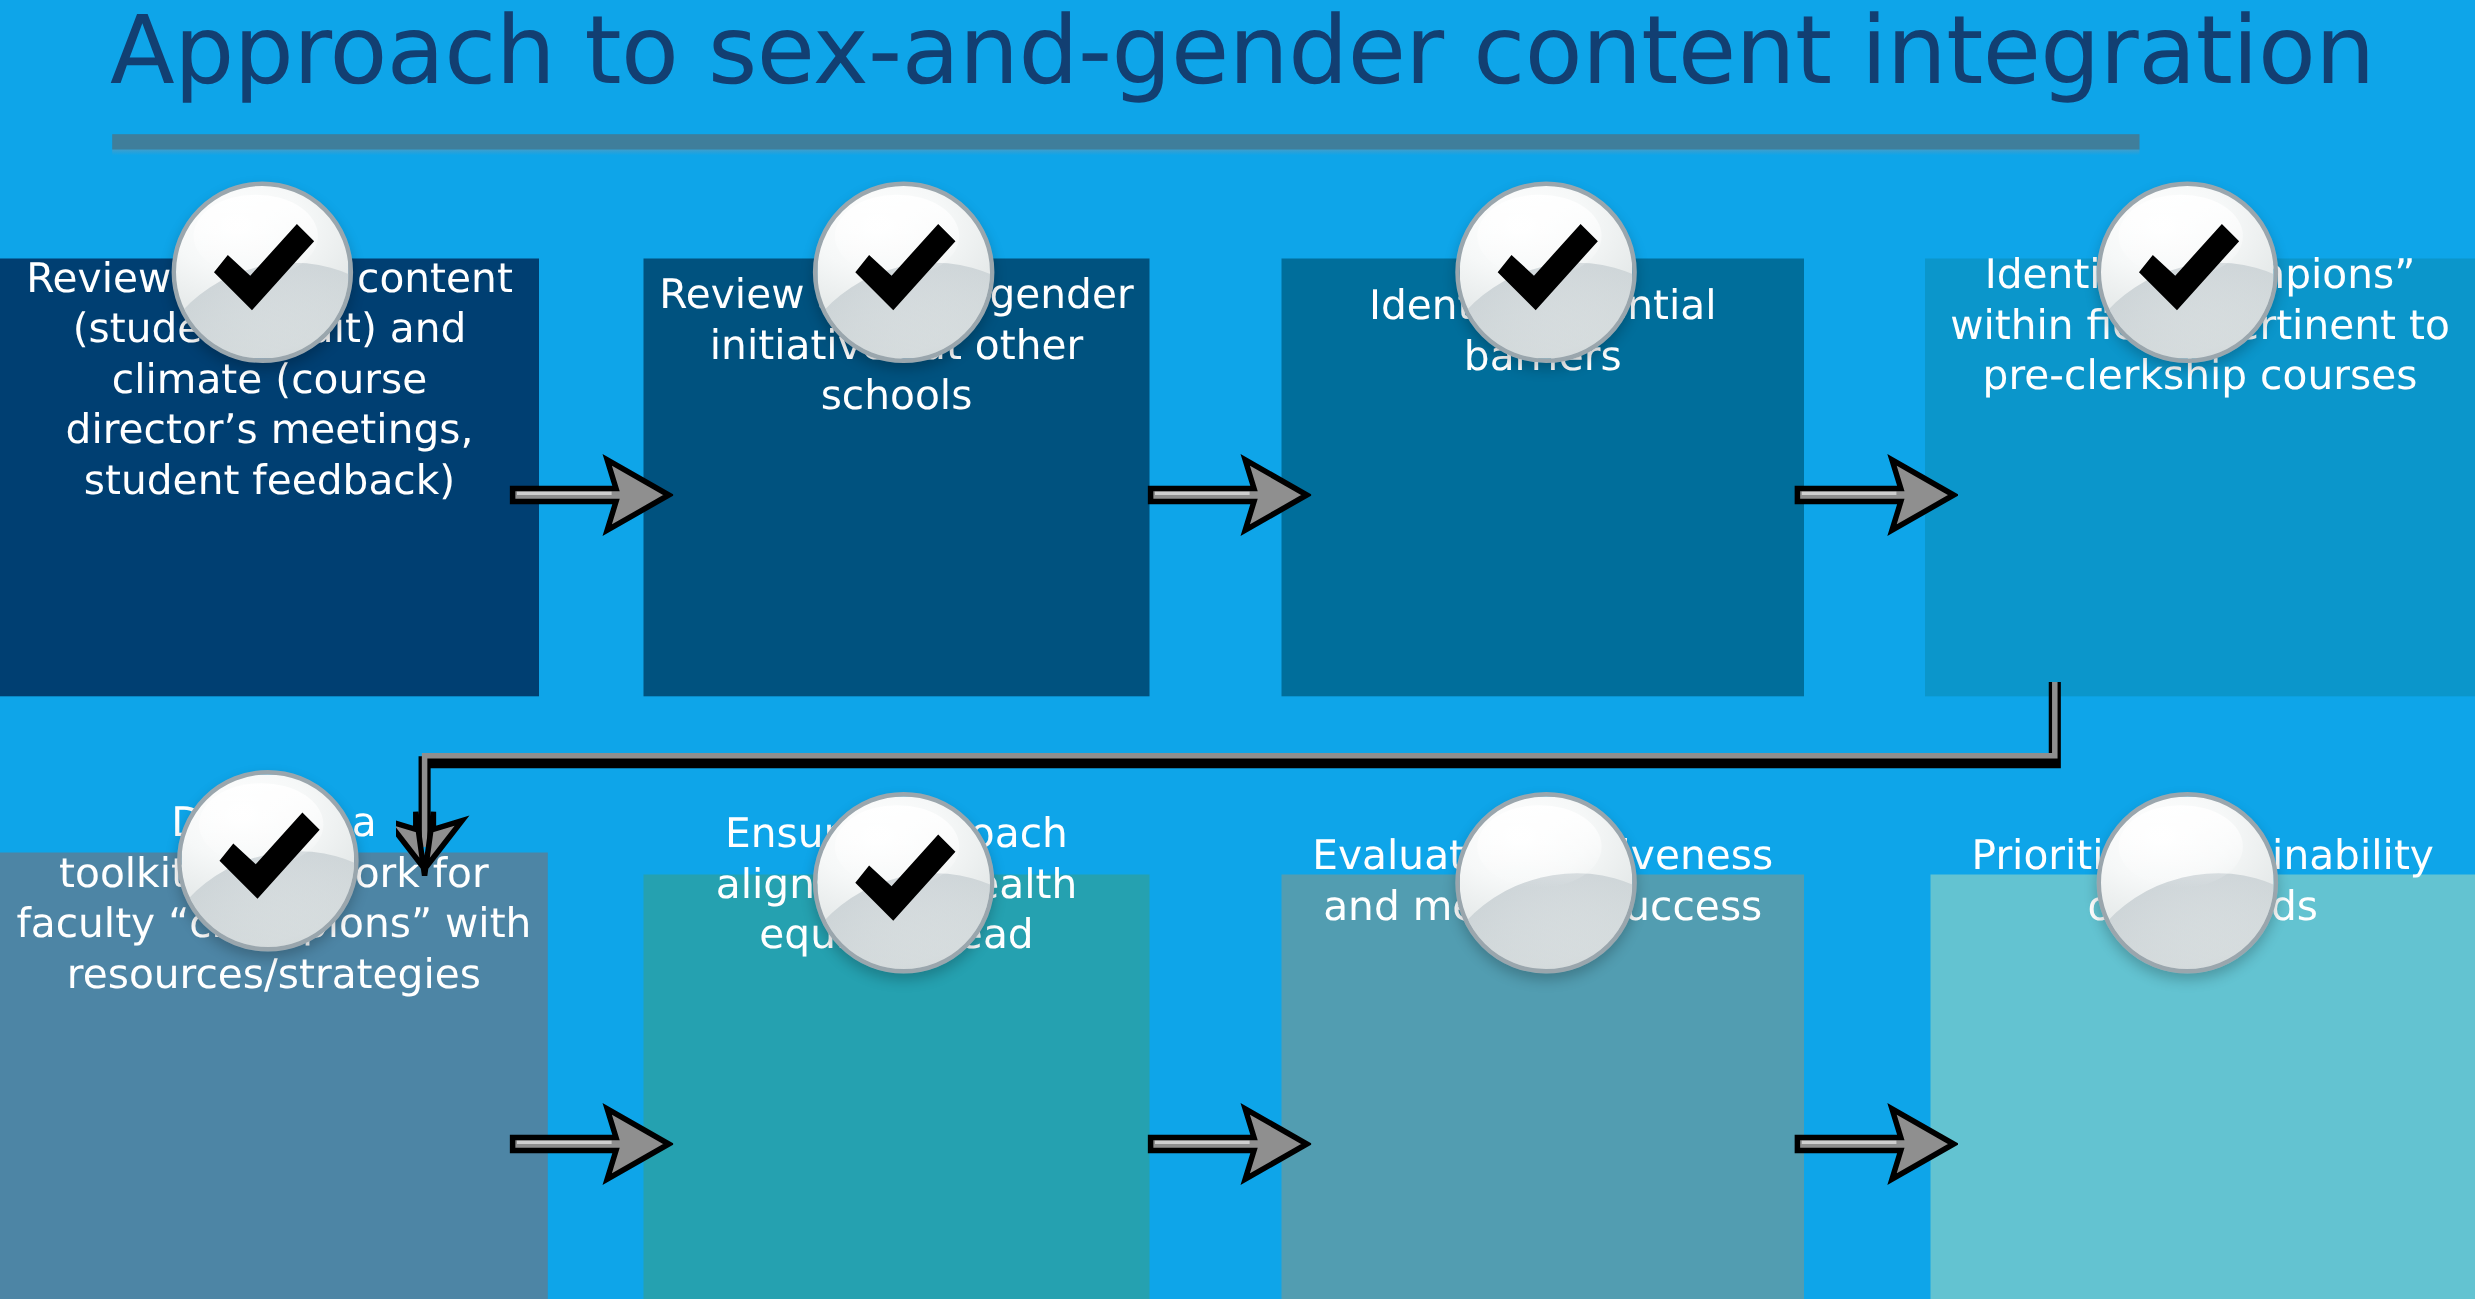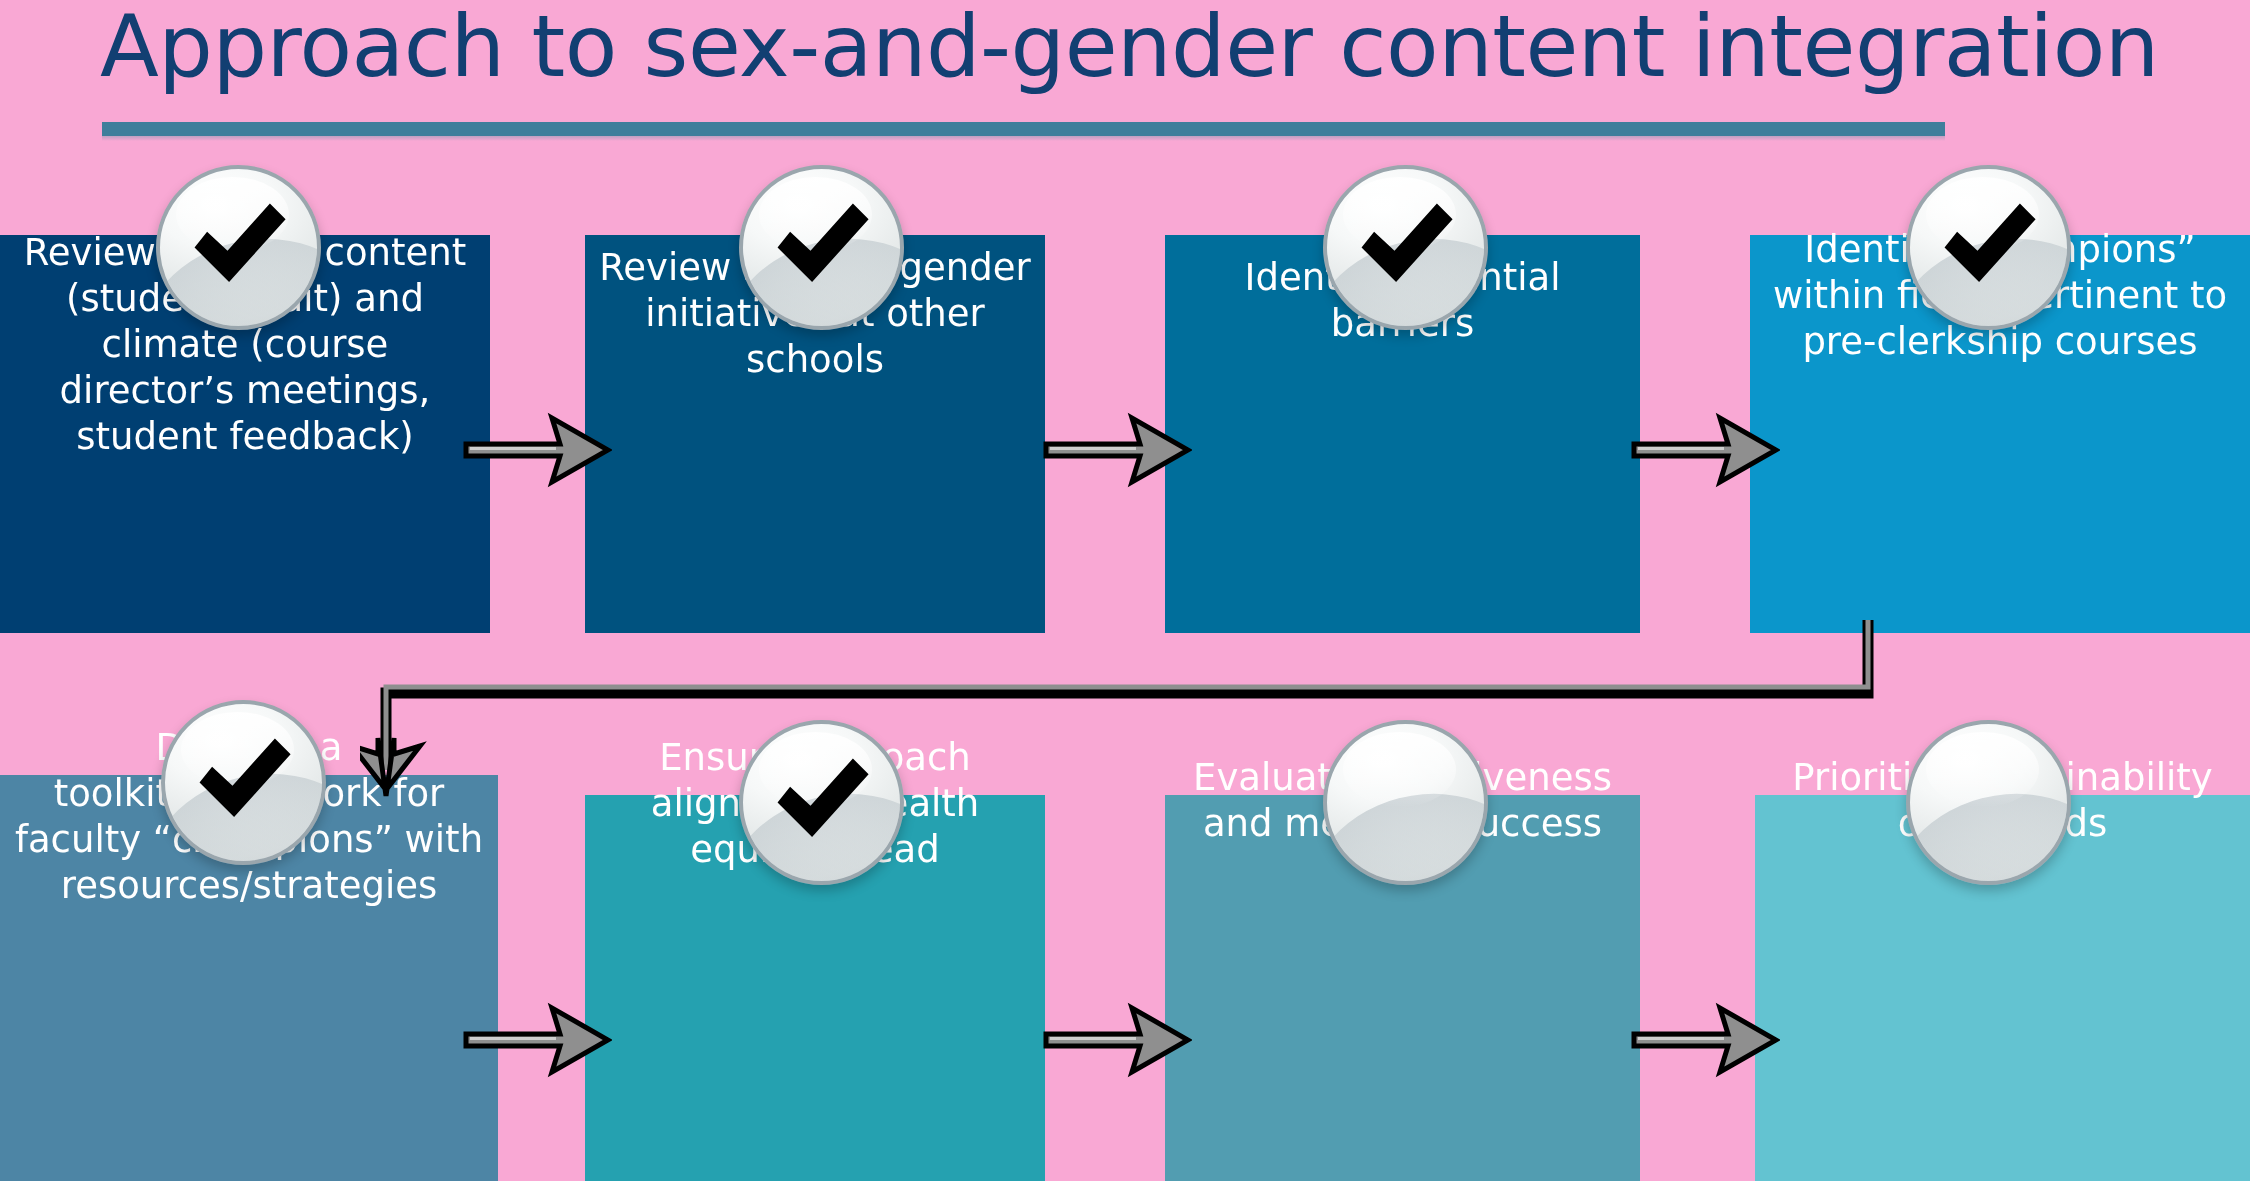--- a/index.html
+++ b/index.html
@@ -1,19 +1,19 @@
 <!DOCTYPE html>
 <html><head>
 <meta charset="utf-8">
 <style>
   html,body{margin:0;padding:0;background:#ffffff;}
   body{width:2250px;height:1181px;position:relative;overflow:hidden;
        font-family:"Liberation Sans", sans-serif;}
 
-  #stage{position:absolute;left:0;top:0;width:2250px;height:1181px;background:#f9a8d4;}
+  #stage{position:absolute;left:0;top:0;width:2250px;height:1181px;background:#0ea5e9;}
 
   
   .title{
     position:absolute;left:100px;top:-8px;width:1860px;height:110px;
     font-family:"DejaVu Sans","Liberation Sans",sans-serif;
     font-size:86px;line-height:108px;font-weight:400;
     color:#123f72;white-space:nowrap;letter-spacing:-0.5px;
     text-align:center;
   }
   .title-rule{

